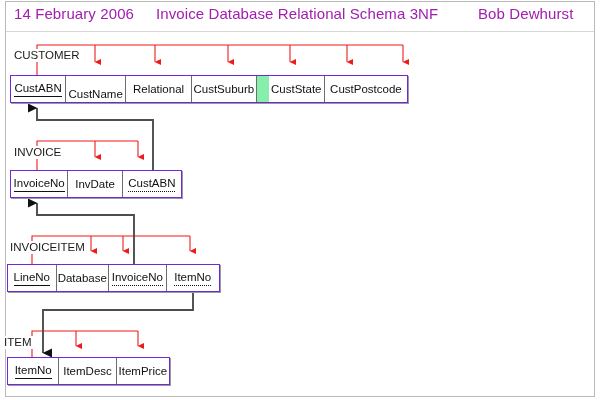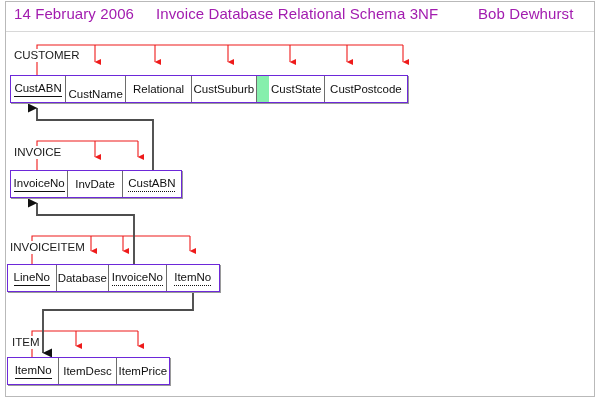--- a/index.html
+++ b/index.html
@@ -220,21 +220,21 @@
       <div class="attr fk" style="width:58px;">
         <span>InvoiceNo</span>
       </div>
       <div class="attr fk" style="width:53px;">
         <span>ItemNo</span>
       </div>
     </div>
   </div>
 
   <div class="entity">
-    <div class="entity-label" style="left:10px; top:336px;">ITEM</div>
+    <div class="entity-label" style="left:2px; top:336px;">ITEM</div>
     <div class="attr-row" style="left:7px; top:357px; width:163px; height:28px;">
       <div class="attr pk" style="width:52px;">
         <span>ItemNo</span>
       </div>
       <div class="attr" style="width:58px;">
         <span>ItemDesc</span>
       </div>
       <div class="attr" style="width:53px;">
         <span>ItemPrice</span>
       </div>

